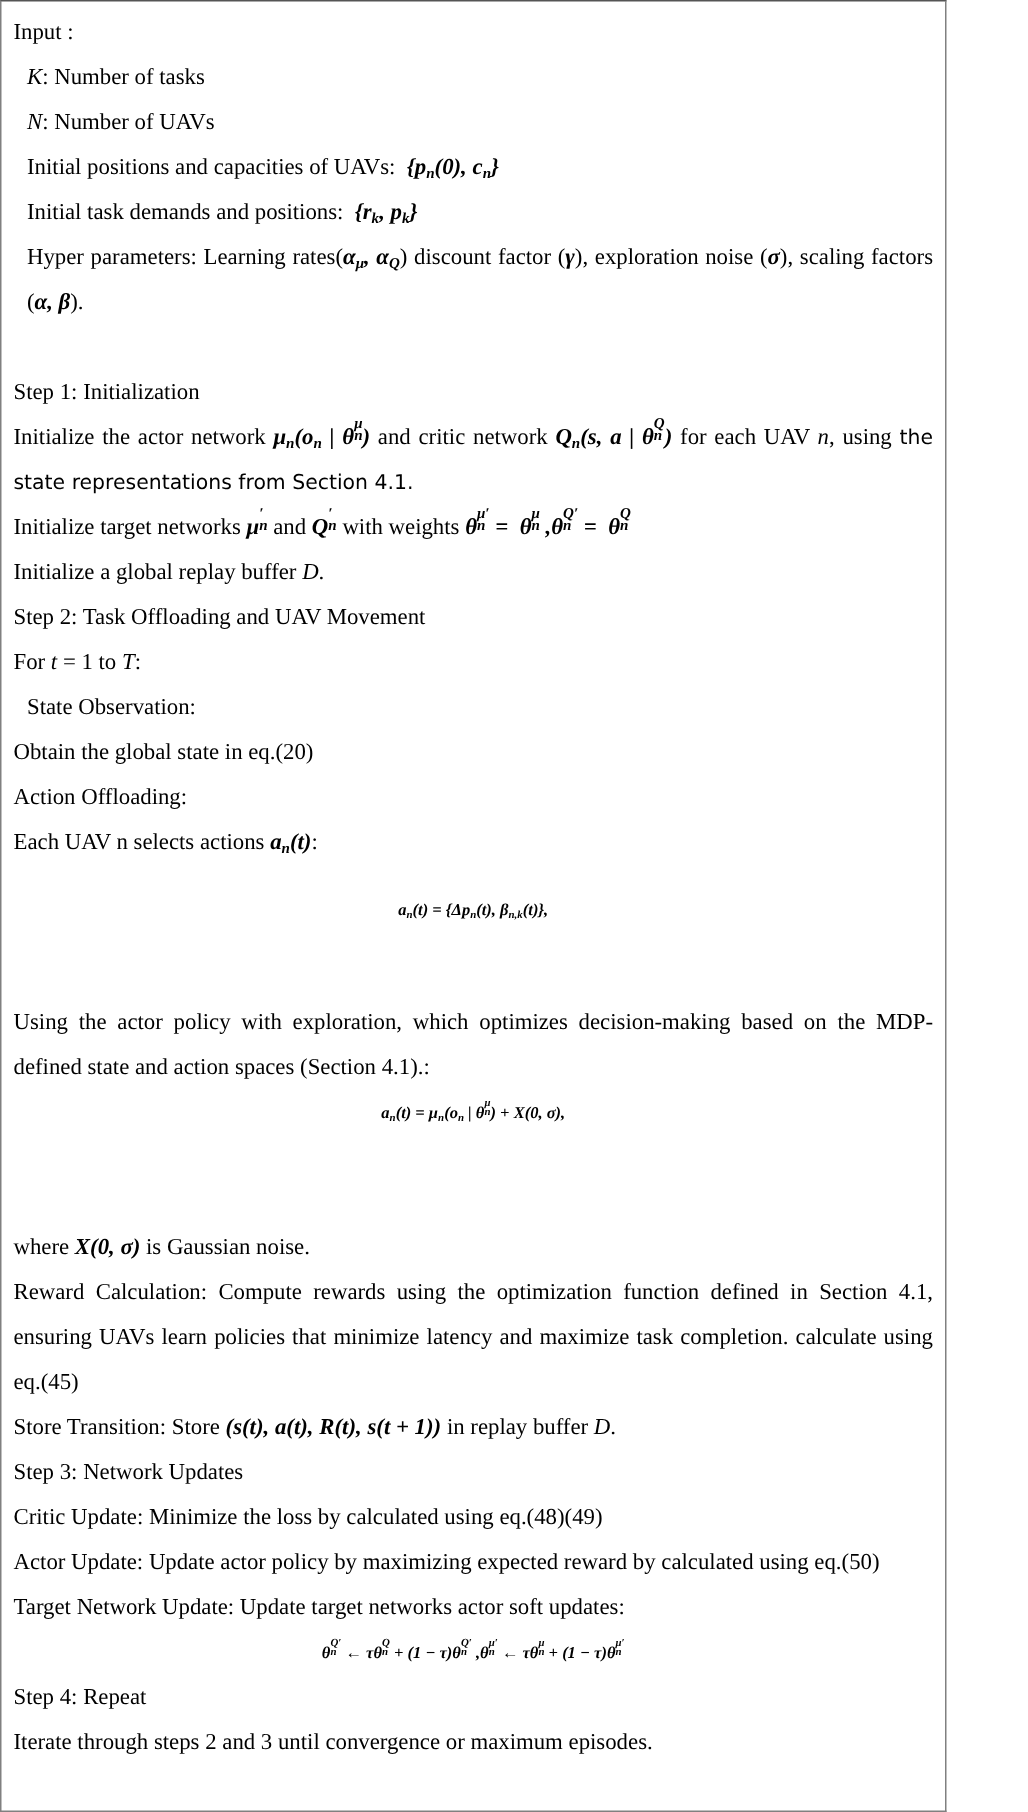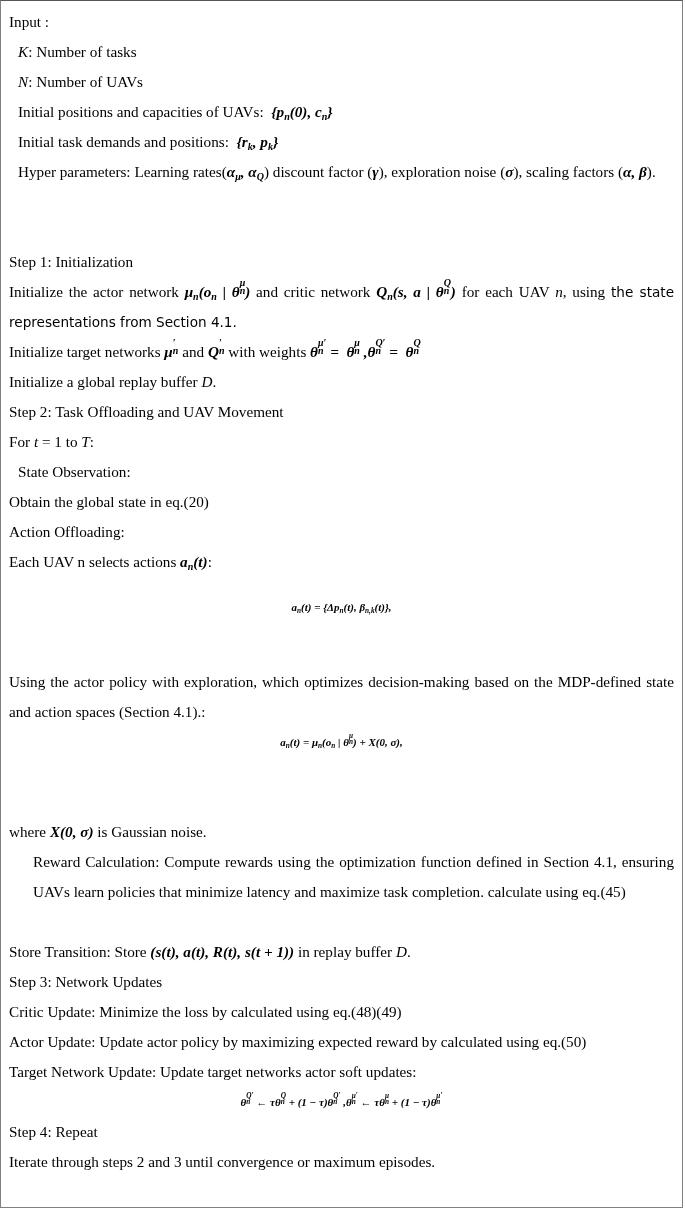--- a/index.html
+++ b/index.html
@@ -6,21 +6,21 @@
     margin: 0;
     padding: 0;
     background: #ffffff;
   }
   body {
     font-family: "Liberation Serif", "DejaVu Serif", serif;
     color: #000000;
   }
   #page {
     position: relative;
-    width: 683px;
+    width: 631px;
     height: 1208px;
     box-sizing: border-box;
     background: #ffffff;
     border-left: 1.5px solid #808080;
     border-right: 1.5px solid #808080;
     border-top: 1.5px solid #555;
     border-bottom: 1.5px solid #808080;
     overflow: hidden;
   }
   #algo {
@@ -186,21 +186,21 @@
     <div class="gap"></div>
 
     <div class="row">
       <span class="para">
         <span>where </span><span class="mb"><i>X</i>(0, σ)</span><span> is Gaussian noise.</span>
       </span>
     </div>
 
 
     <div style="height:90px;">
-      <div class="para" style="text-align: justify; margin-left: 24px;">
+      <div class="para" style="text-align: justify;">
         <span class="b">Reward Calculation:</span><span> Compute rewards using the optimization function defined in Section 4.1, ensuring UAVs learn policies that minimize latency and maximize task completion. calculate using eq.(45)</span>
       </div>
     </div>
 
     <div class="row">
       <span class="para">
         <span class="b">Store Transition</span><span>: Store </span><span class="mb">(<i>s</i>(<i>t</i>), <i>a</i>(<i>t</i>), <i>R</i>(<i>t</i>), <i>s</i>(<i>t</i> + 1))</span><span> in replay buffer </span><span class="mi">D</span><span>.</span>
       </span>
     </div>
 

